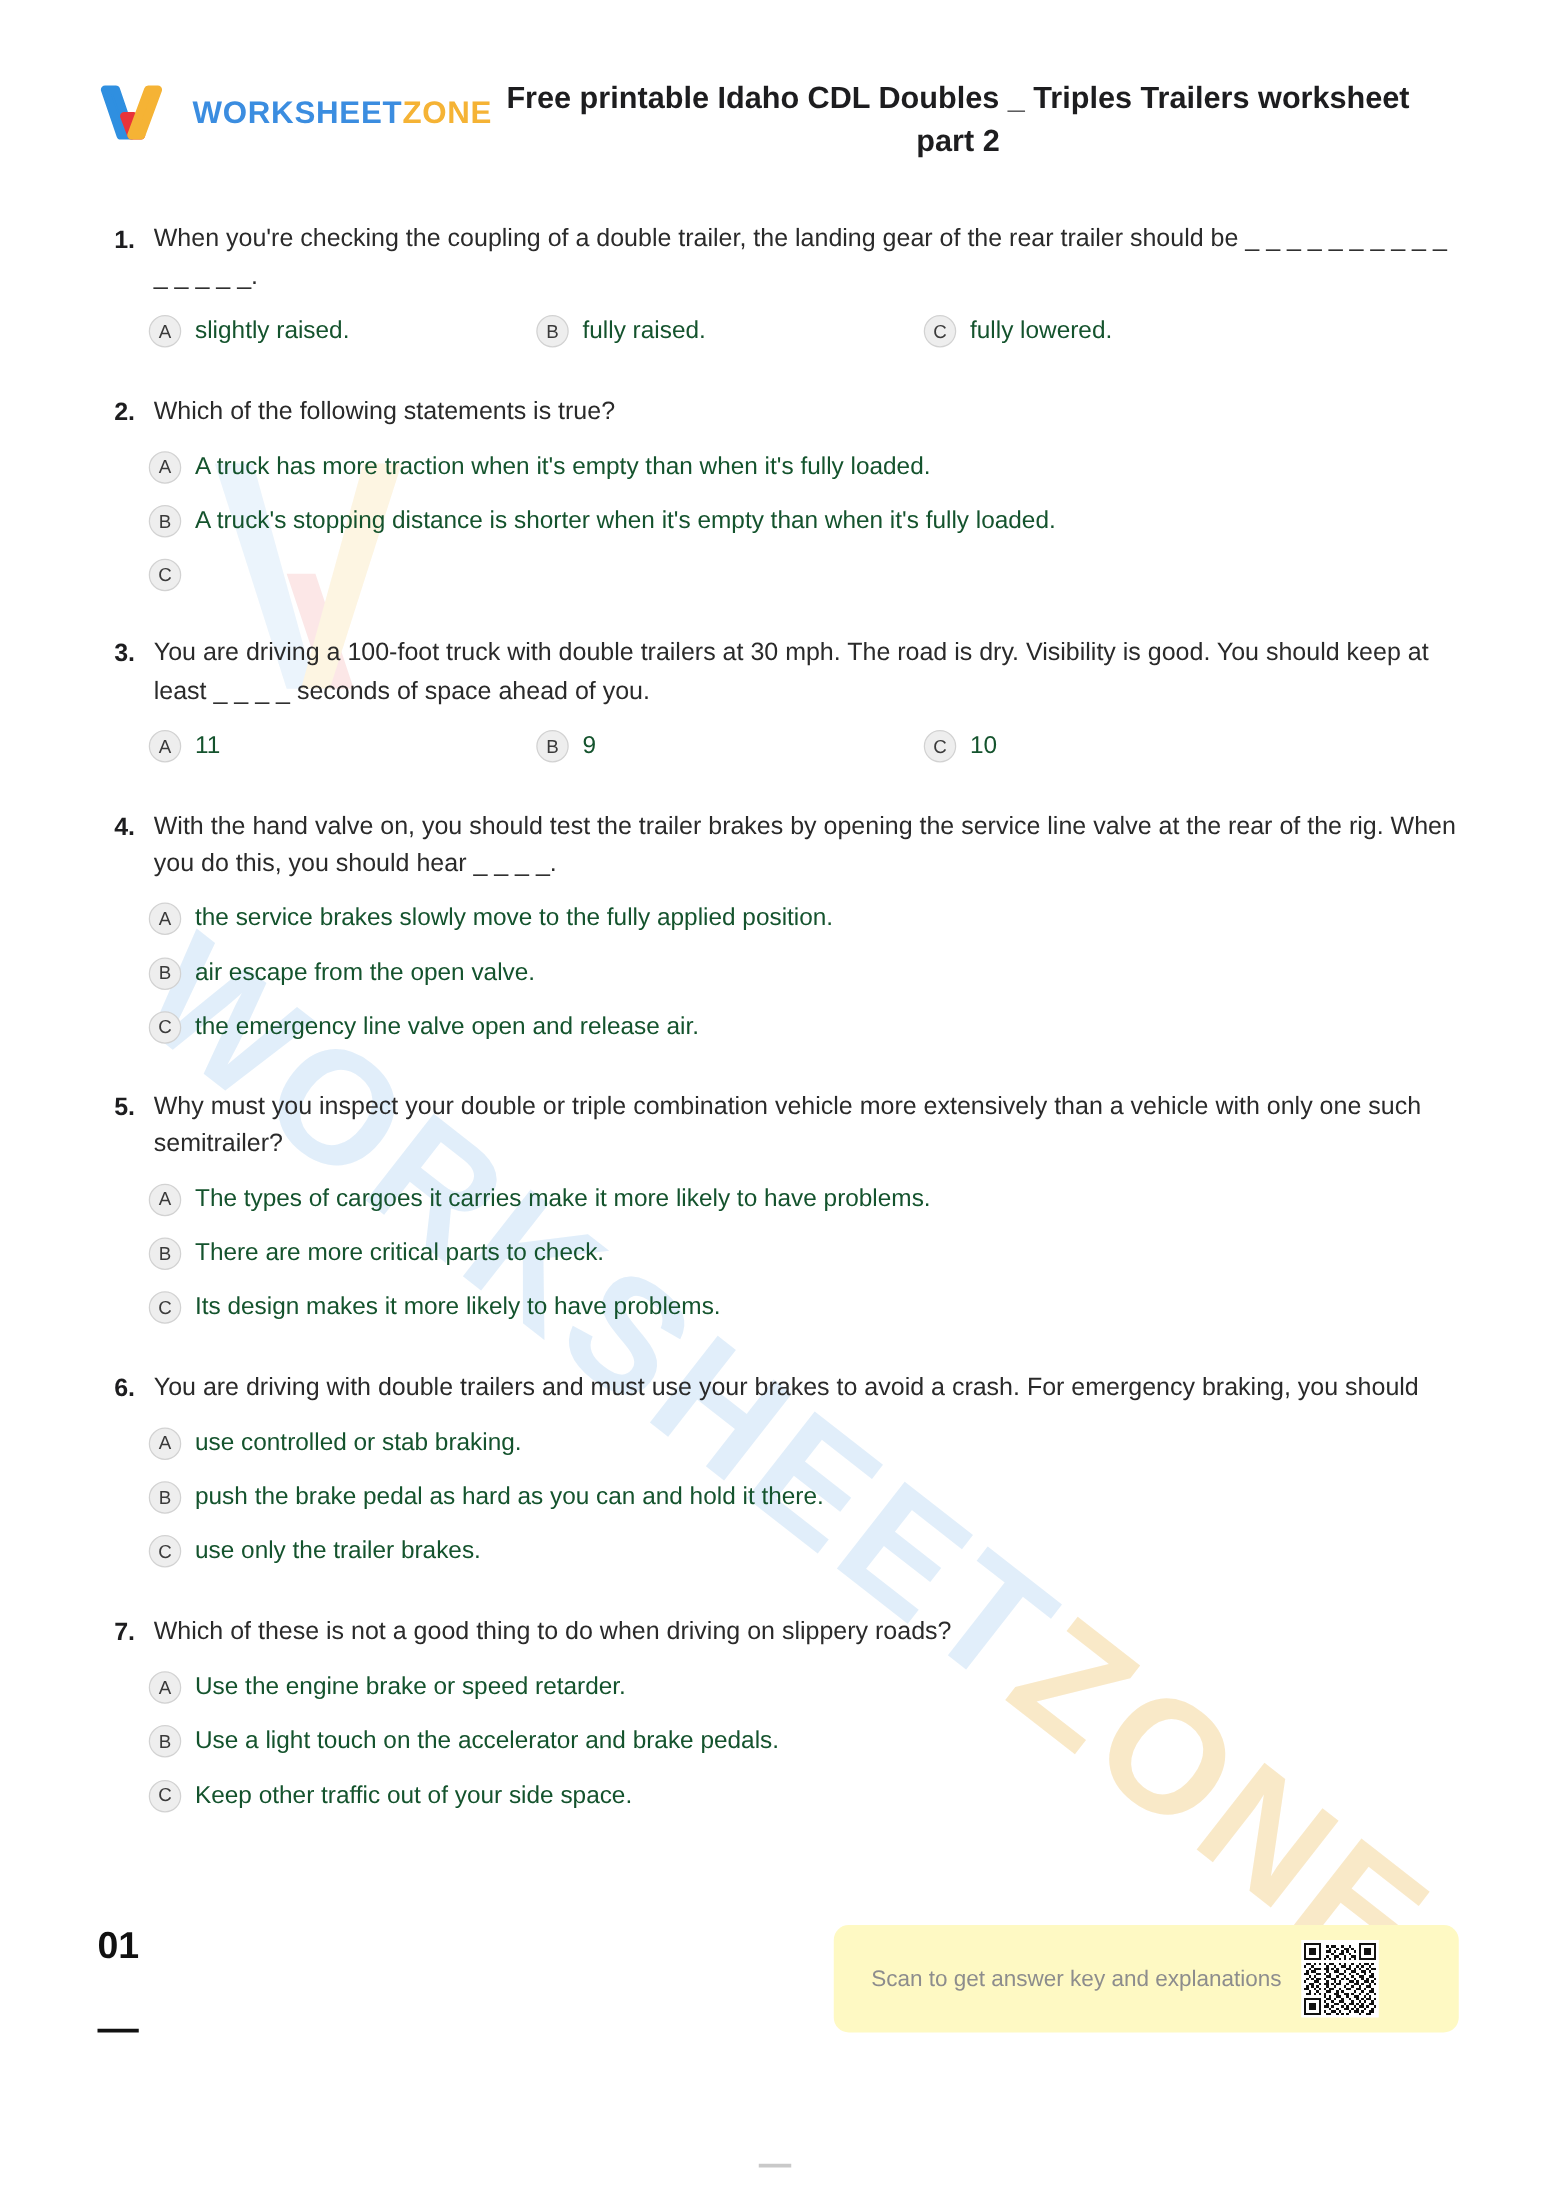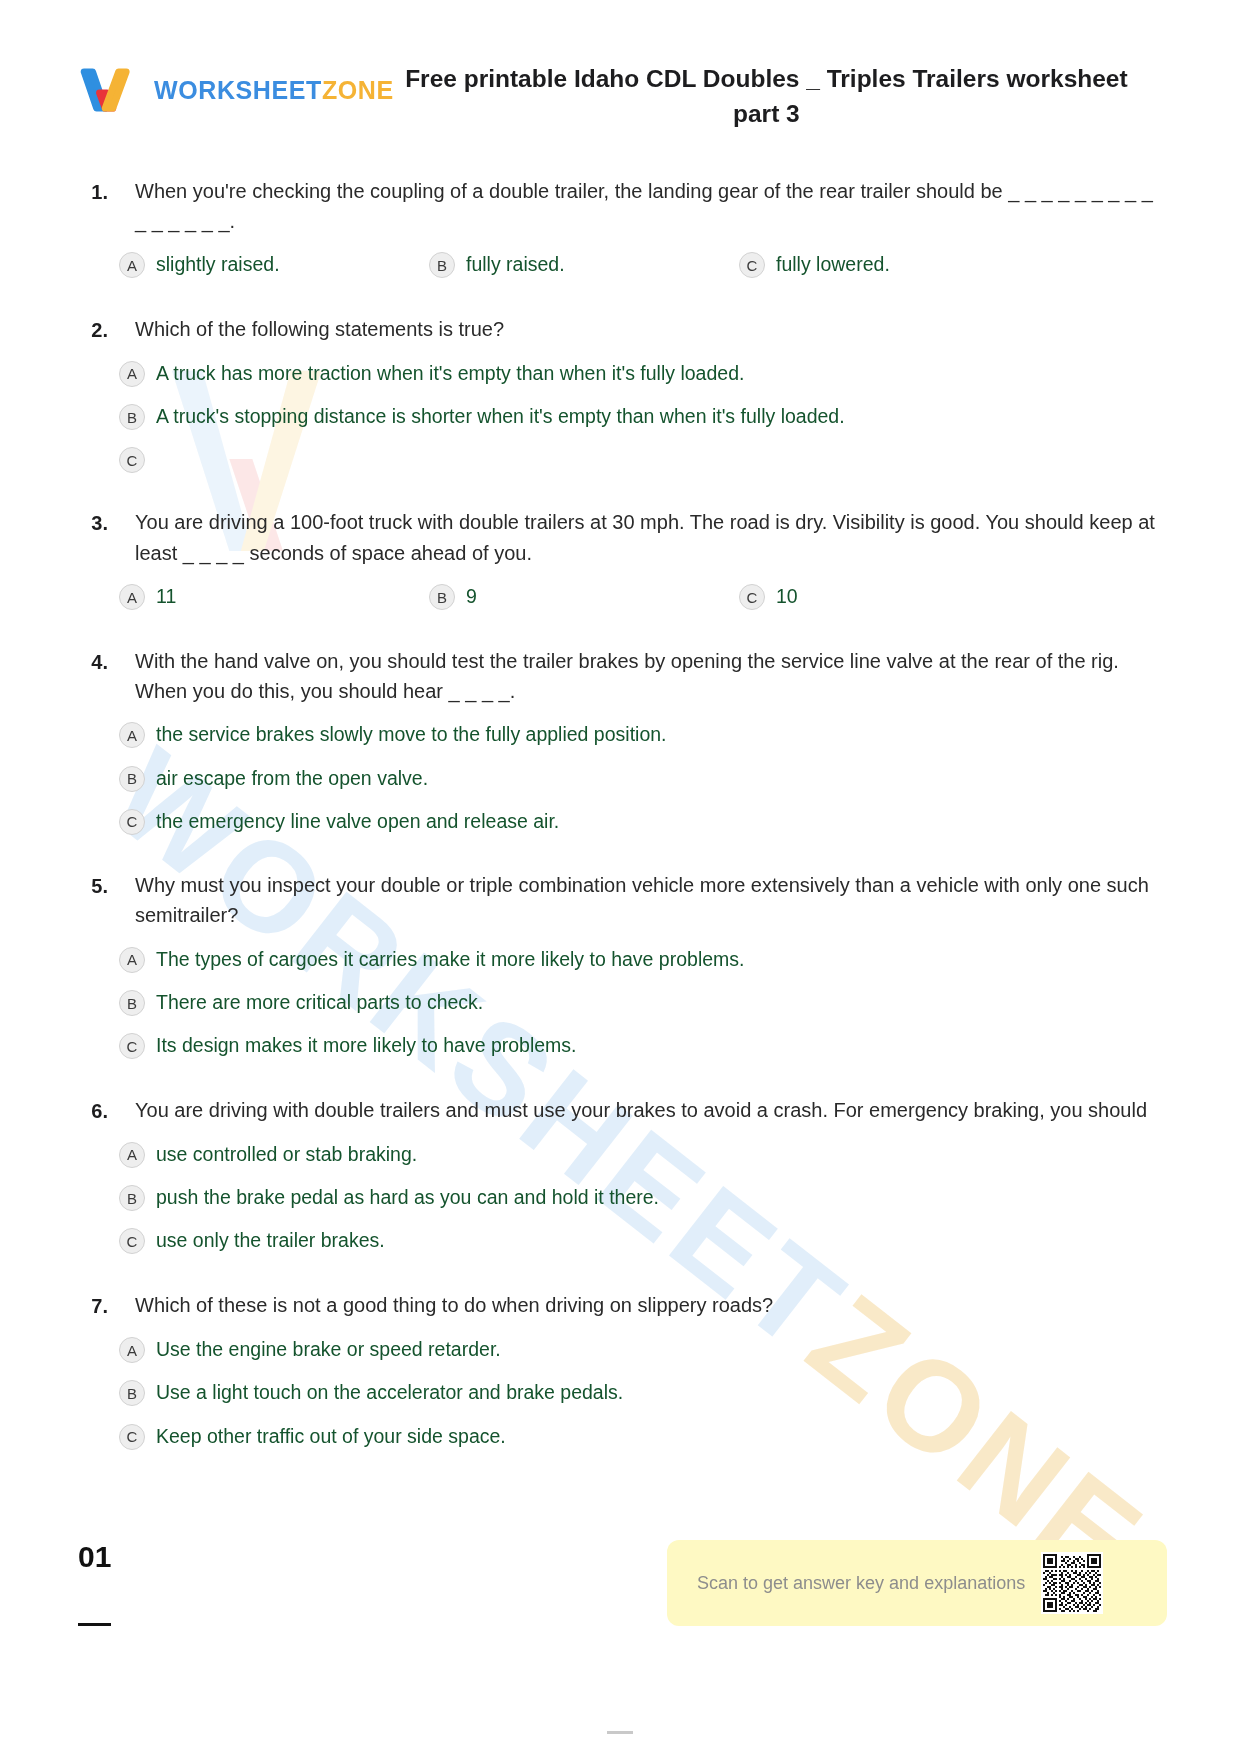--- a/index.html
+++ b/index.html
@@ -111,21 +111,20 @@
     line-height: 1.52;
     color: #1d1d1f;
     padding-top: 1px;
   }
   .q-text {
     flex: 1 1 auto;
     font-size: 20px;
     line-height: 1.52;
     color: #2a2a2a;
     padding-left: 5px;
-    margin-left: 12px;
   }
 
   .opts {
     margin: 14px 0 0 41px;
   }
   .opts.stack .opt { margin-bottom: 14px; }
   .opts.stack .opt:last-child { margin-bottom: 0; }
 
   .opts.inline {
     display: flex;
@@ -236,21 +235,21 @@
     <div class="brand">
       <svg class="brand-mark" viewBox="0 0 64 50">
         <path d="M6 6 L19 44 L28 44 L15 6 Z" fill="#2f8fe0" stroke="#2f8fe0" stroke-width="7" stroke-linejoin="round" stroke-linecap="round"></path>
         <path d="M22 28 L28 44 L36 44 L30 28 Z" fill="#e8343a" stroke="#e8343a" stroke-width="7" stroke-linejoin="round" stroke-linecap="round"></path>
         <path d="M50 6 L36 44 L28 44 L42 6 Z" fill="#f5b335" stroke="#f5b335" stroke-width="7" stroke-linejoin="round" stroke-linecap="round"></path>
       </svg>
       <div class="brand-name">
         <span class="b1">WORKSHEET</span><span class="b2">ZONE</span>
       </div>
     </div>
-    <div class="doc-title">Free printable Idaho CDL Doubles _ Triples Trailers worksheet part 3</div>
+    <div class="doc-title">Free printable Idaho CDL Doubles _ Triples Trailers worksheet part 2</div>
   </div>
 
   <div class="sheet">
 
     <div class="q-block">
       <div class="q-row">
         <div class="q-num">1.</div>
         <div class="q-text">When you're checking the coupling of a double trailer, the landing gear of the rear trailer should be _ _ _ _ _ _ _ _ _ _ _ _ _ _ _.</div>
       </div>
       <div class="opts inline">

